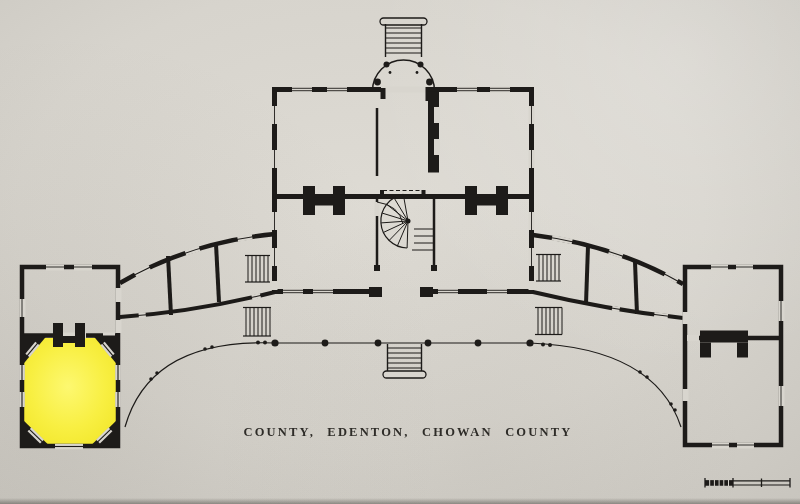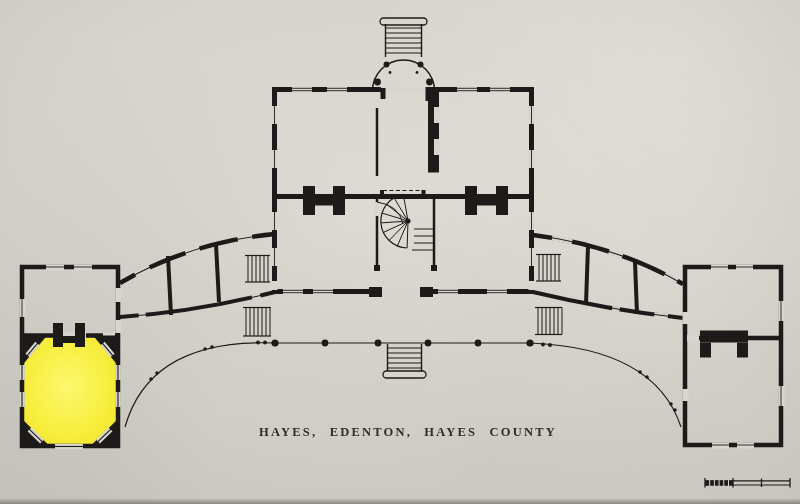--- a/index.html
+++ b/index.html
@@ -420,15 +420,15 @@
         <line x1="705" y1="478" x2="705" y2="487.5"></line>
         <line x1="733" y1="478" x2="733" y2="487.5"></line>
         <line x1="761.5" y1="478.5" x2="761.5" y2="487"></line>
         <line x1="790" y1="478" x2="790" y2="487.5"></line>
       </g>
     </g>
 
   </g>
 </svg>
 
-<div class="title">HAYES, EDENTON, HAYES COUNTY</div>
+<div class="title">COUNTY, EDENTON, CHOWAN COUNTY</div>
 
 </div>
 
 </body></html>

